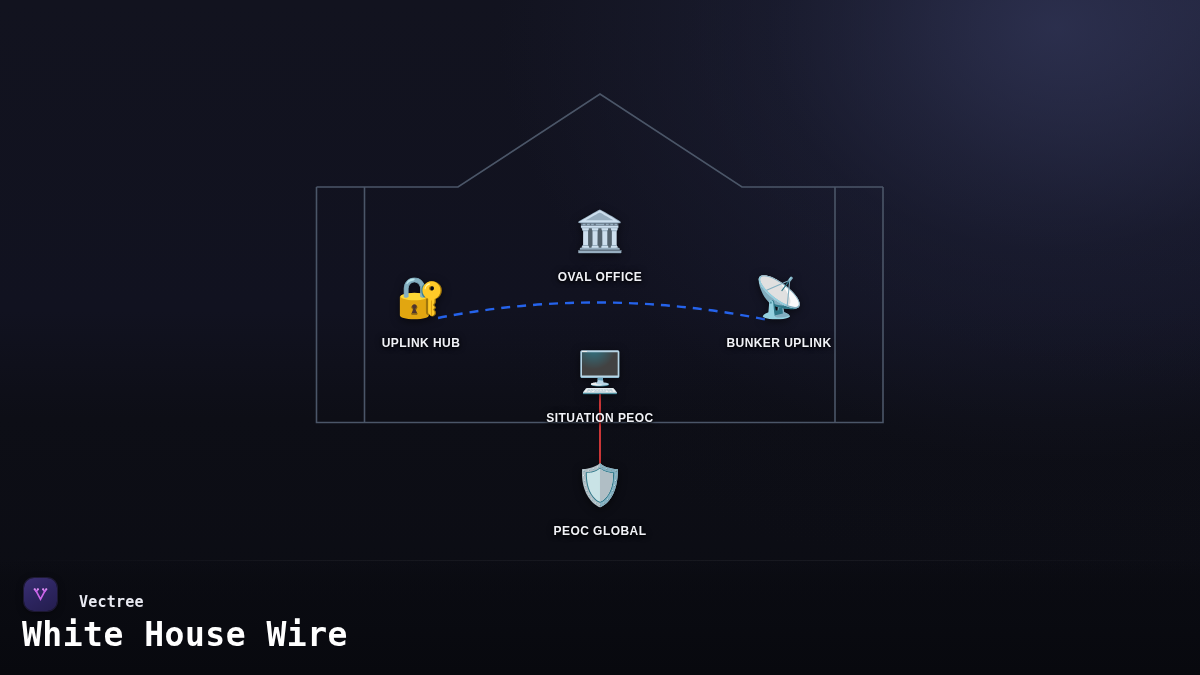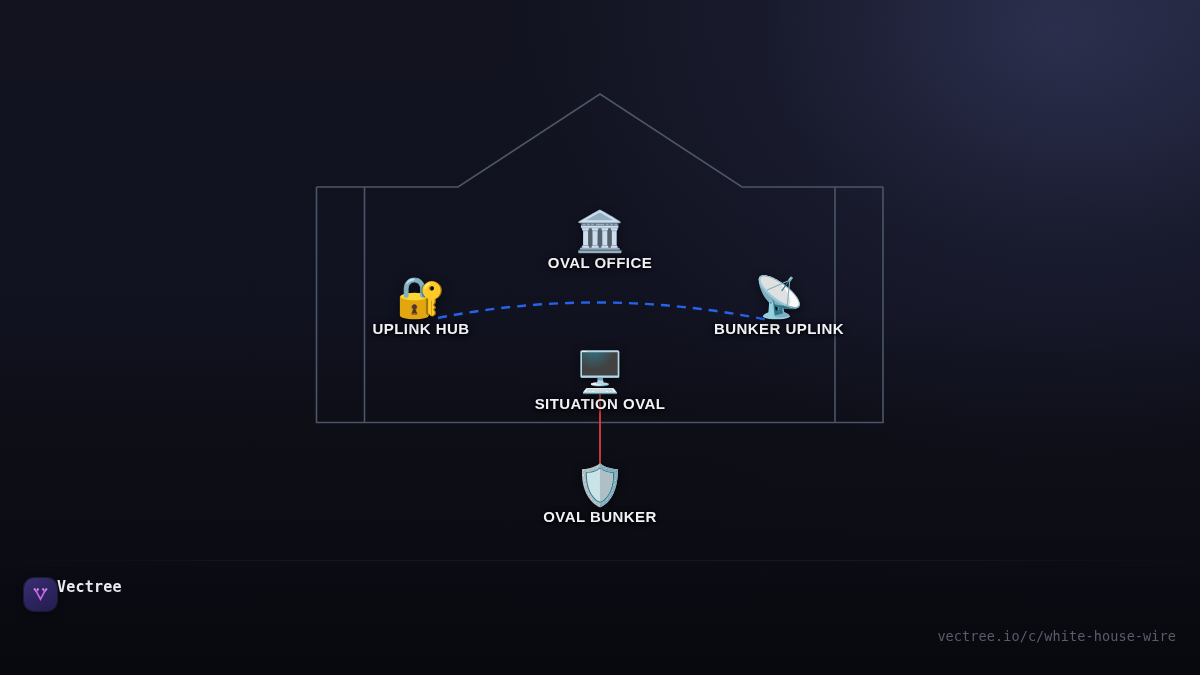--- a/index.html
+++ b/index.html
@@ -21,21 +21,21 @@
   #footer {
     position:absolute; left:0; bottom:0; width:1200px; height:115px;
     background:linear-gradient(180deg, rgba(10,11,18,0.0) 0%, rgba(9,10,16,0.55) 18%, rgba(9,10,16,0.9) 55%, rgba(8,9,14,1) 100%);
   }
   #footer:before {
     content:""; position:absolute; left:0; top:0; width:1200px; height:1px;
     background:linear-gradient(90deg, rgba(255,255,255,0.0) 0%, rgba(255,255,255,0.045) 25%, rgba(255,255,255,0.05) 70%, rgba(255,255,255,0.0) 100%);
   }
   .brand-row {
     position:absolute; left:24px; top:18px;
-    display:flex; align-items:flex-start; gap:0;
+    display:flex; align-items:flex-end; gap:22px;
   }
   .brand-logo {
     width:33px; height:33px; border-radius:10px;
     background:linear-gradient(150deg,#3b2f73 0%, #2d2560 48%, #241d4e 100%);
     box-shadow:0 0 0 1px rgba(150,120,255,0.16), 0 2px 7px rgba(0,0,0,0.5);
     display:flex; align-items:center; justify-content:center;
   }
   .brand-name {
     color:#e9eaf2; font-family:"DejaVu Sans Mono","Liberation Mono",monospace;
     font-size:15px; font-weight:700; letter-spacing:0.2px;
@@ -50,22 +50,22 @@
   .footer-url {
     position:absolute; right:24px; bottom:31px;
     color:#585c6b;
     font-family:"DejaVu Sans Mono","Liberation Mono",monospace;
     font-size:13.5px; letter-spacing:0.1px; white-space:nowrap;
   }
   .node { position:absolute; text-align:center; transform:translate(-50%,0); }
   .node-icon { font-size:40px; line-height:46px; user-select:none; display:block;
                filter:drop-shadow(0 2px 4px rgba(0,0,0,0.55)); }
   .node-label {
-    color:#f1f2f7; font-size:15px; font-weight:700;
-    letter-spacing:0.45px; white-space:nowrap; margin-top:0;
+    color:#f1f2f7; font-size:12px; font-weight:700;
+    letter-spacing:0.45px; white-space:nowrap; margin-top:16px;
     text-shadow:0 1px 3px rgba(0,0,0,0.95), 0 0 6px rgba(0,0,0,0.8);
   }
 </style>
 </head>
 <body>
 
 <div id="stage">
 
   <svg id="diagram" viewBox="0 0 1200 560">
 
@@ -96,26 +96,26 @@
     <div class="node-label">UPLINK HUB</div>
   </div>
 
   <div class="node" style="left:779px; top:274px;">
     <span class="node-icon">📡</span>
     <div class="node-label">BUNKER UPLINK</div>
   </div>
 
   <div class="node" style="left:600px; top:349px;">
     <span class="node-icon">🖥️</span>
-    <div class="node-label">SITUATION OVAL</div>
+    <div class="node-label">SITUATION PEOC</div>
   </div>
 
   <div class="node" style="left:600px; top:462px;">
     <span class="node-icon">🛡️</span>
-    <div class="node-label">OVAL BUNKER</div>
+    <div class="node-label">PEOC GLOBAL</div>
   </div>
 
   <div id="footer">
 
     <div class="brand-row">
       <div class="brand-logo">
         <svg width="21" height="21" viewBox="0 0 24 24" aria-hidden="true">
           <g stroke="#c965e8" stroke-width="1.9" stroke-linecap="round" fill="none">
             <path d="M7.2 8.4 L12 17.4 L16.8 8.4"></path>
             <path d="M5.4 6.2 L7.2 8.4"></path>
@@ -127,17 +127,17 @@
             <circle cx="5.4" cy="6.0" r="1.25"></circle>
             <circle cx="9.0" cy="6.0" r="1.25"></circle>
             <circle cx="15.0" cy="6.0" r="1.25"></circle>
             <circle cx="18.6" cy="6.0" r="1.25"></circle>
           </g>
         </svg>
       </div>
       <span class="brand-name">Vectree</span>
     </div>
 
+    <div class="wire-title">White House Wire</div>
 
-    <div class="footer-url">vectree.io/c/white-house-wire</div>
   </div>
 
 </div>
 
 </body></html>

